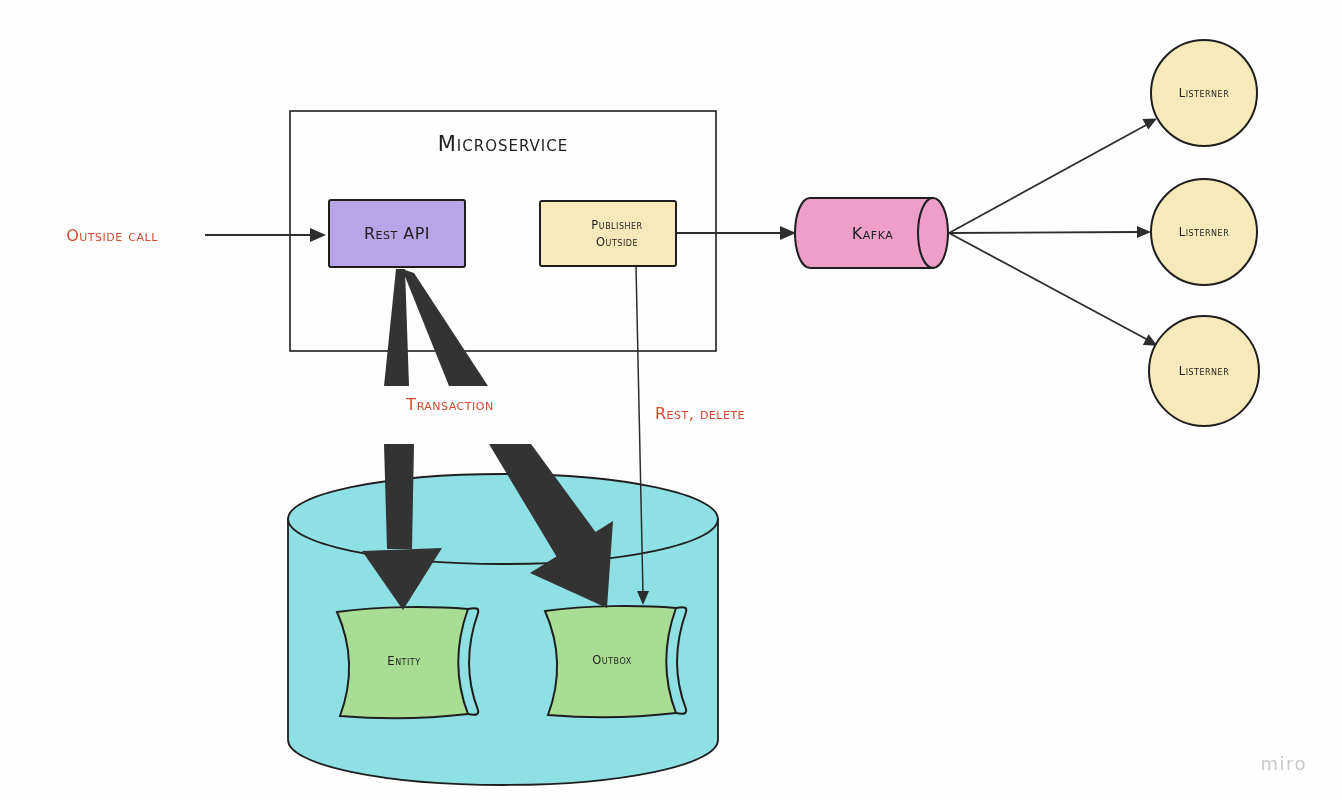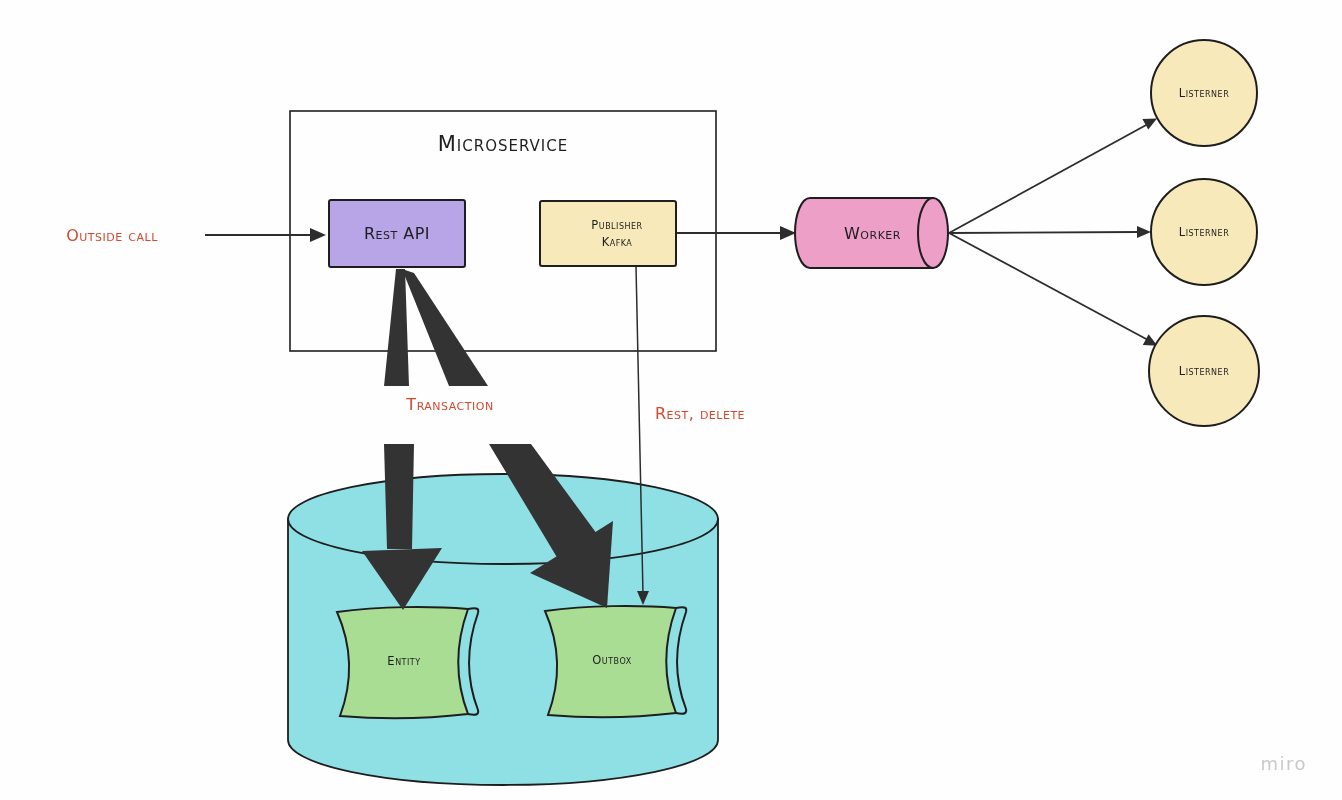--- a/index.html
+++ b/index.html
@@ -102,24 +102,24 @@
   </svg>
 
   <div class="lbl title" style="left:290px;top:128px;width:426px;height:32px;">Microservice</div>
 
   <div class="lbl red anno" style="left:52px;top:226px;width:120px;height:18px;">Outside call</div>
 
   <div class="lbl node-lbl" style="left:329px;top:200px;width:136px;height:67px;">Rest API</div>
 
   <div class="lbl small-lbl stack" style="left:540px;top:201px;width:136px;height:65px;padding-left:9px;">
     <div>Publisher</div>
-    <div>Kafka</div>
+    <div>Outside</div>
   </div>
 
-  <div class="lbl node-lbl" style="left:800px;top:198px;width:145px;height:70px;">Worker</div>
+  <div class="lbl node-lbl" style="left:800px;top:198px;width:145px;height:70px;">Kafka</div>
 
   <div class="lbl small-lbl" style="left:1151px;top:66px;width:106px;height:54px;">Listerner</div>
   <div class="lbl small-lbl" style="left:1151px;top:205px;width:106px;height:54px;">Listerner</div>
   <div class="lbl small-lbl" style="left:1151px;top:344px;width:106px;height:54px;">Listerner</div>
 
   <div class="lbl red anno" style="left:385px;top:394px;width:130px;height:20px;">Transaction</div>
   <div class="lbl red anno" style="left:645px;top:403px;width:110px;height:20px;">Rest, delete</div>
 
   <div class="lbl small-lbl" style="left:340px;top:608px;width:128px;height:106px;">Entity</div>
   <div class="lbl small-lbl" style="left:548px;top:607px;width:128px;height:106px;">Outbox</div>

